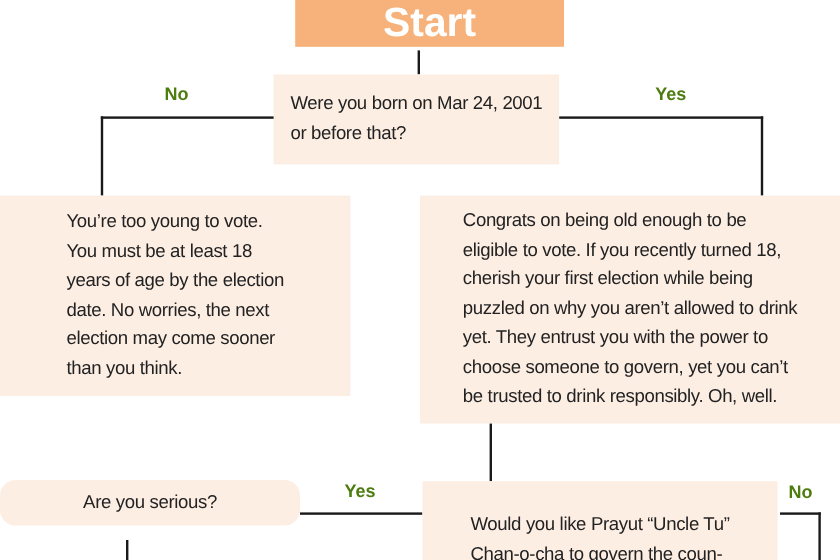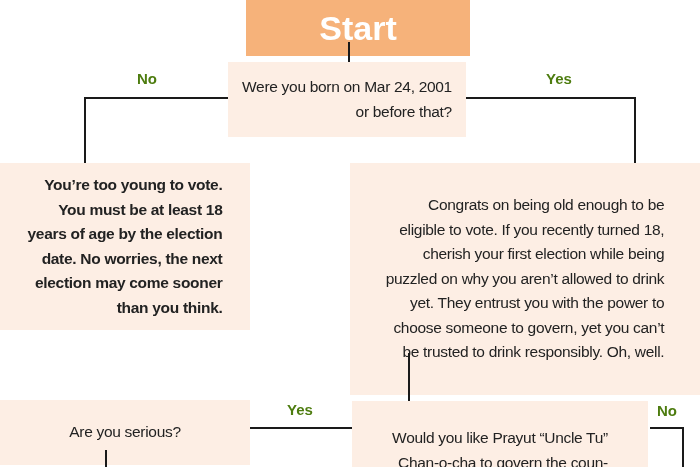--- a/index.html
+++ b/index.html
@@ -1,18 +1,18 @@
 <!DOCTYPE html>
 <html><head>
 <meta charset="utf-8">
 <style>
   html,body{margin:0;padding:0;}
   body{width:700px;height:467px;position:relative;overflow:hidden;background:#ffffff;font-family:"Liberation Sans","DejaVu Sans",sans-serif;color:#222;}
-  .box{position:absolute;background:#fdeee4;display:flex;align-items:center;justify-content:center;text-align:right;box-sizing:border-box;font-size:15.5px;line-height:24.5px;letter-spacing:-0.3px;color:#222;}
-  .start{position:absolute;left:246px;top:0;width:224px;height:56px;background:#f6b27a;color:#fff;font-weight:bold;font-size:34px;display:flex;align-items:center;justify-content:center;letter-spacing:0px;}
+  .box{position:absolute;background:#fdeee4;display:flex;align-items:center;justify-content:center;text-align:left;box-sizing:border-box;font-size:15.5px;line-height:24.5px;letter-spacing:-0.3px;color:#222;}
+  .start{position:absolute;left:246px;top:0;width:224px;height:39px;background:#f6b27a;color:#fff;font-weight:bold;font-size:34px;display:flex;align-items:center;justify-content:center;letter-spacing:0px;}
   .ln{position:absolute;background:#1a1a1a;}
   .lbl{position:absolute;font-weight:bold;font-size:15px;color:#4d7c0f;}
   .txt{white-space:pre-line;}
 </style>
 </head>
 <body>
 
 <div class="start">
     <span>Start</span>
   </div>
@@ -25,42 +25,42 @@
 </div>
 
 <div class="ln" style="left:84px;top:97px;width:144px;height:2px;"></div>
 <div class="ln" style="left:84px;top:97px;width:2px;height:66px;"></div>
 <div class="lbl" style="left:137px;top:70px;">No</div>
 
 <div class="ln" style="left:466px;top:97px;width:170px;height:2px;"></div>
 <div class="ln" style="left:634px;top:97px;width:2px;height:66px;"></div>
 <div class="lbl" style="left:546px;top:70px;">Yes</div>
 
-<div class="box" style="left:0;top:163px;width:250px;height:167px;font-weight:bold;">
+<div class="box" style="left:0;top:163px;width:292px;height:167px;">
   <span class="txt">You’re too young to vote.
 You must be at least 18
 years of age by the election
 date. No worries, the next
 election may come sooner
 than you think.</span>
 </div>
 
-<div class="box" style="left:350px;top:163px;width:350px;height:232px;">
+<div class="box" style="left:350px;top:163px;width:350px;height:190px;">
   <span class="txt">Congrats on being old enough to be
 eligible to vote. If you recently turned 18,
 cherish your first election while being
 puzzled on why you aren’t allowed to drink
 yet. They entrust you with the power to
 choose someone to govern, yet you can’t
 be trusted to drink responsibly. Oh, well.</span>
 </div>
 
 <div class="ln" style="left:408px;top:353px;width:2px;height:48px;"></div>
 
-<div class="box" style="left:0;top:400px;width:250px;height:65px;">
+<div class="box" style="left:0;top:400px;width:250px;height:38px;border-radius:13px;">
   <span class="txt">Are you serious?</span>
 </div>
 
 <div class="ln" style="left:250px;top:427px;width:102px;height:2px;"></div>
 <div class="lbl" style="left:287px;top:401px;">Yes</div>
 
 <div class="ln" style="left:105px;top:450px;width:2px;height:17px;"></div>
 
 <div class="box" style="left:352px;top:401px;width:296px;height:66px;align-items:flex-start;padding-top:25px;">
   <span class="txt">Would you like Prayut “Uncle Tu”

